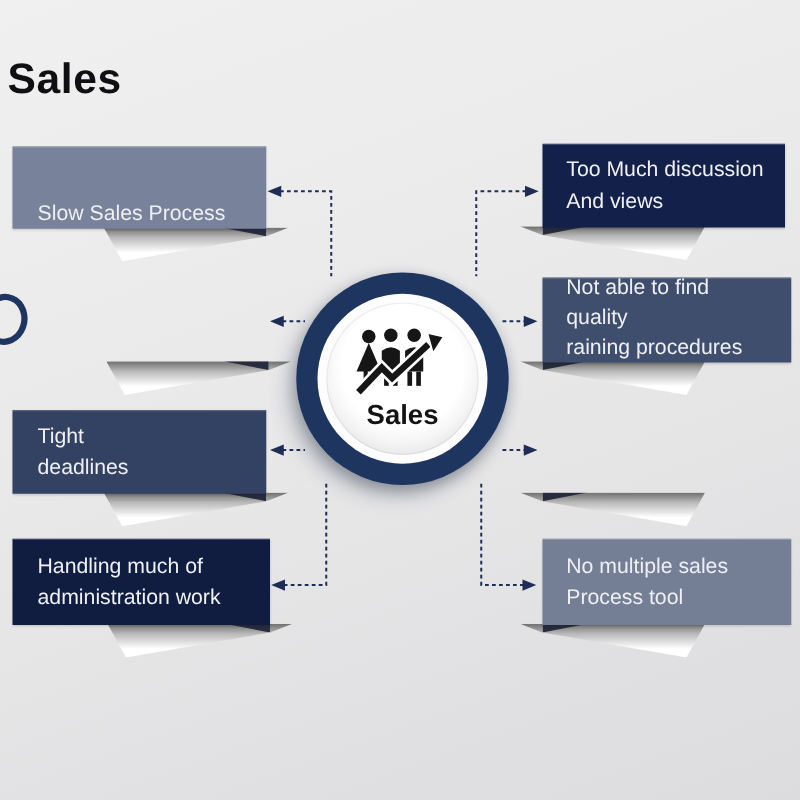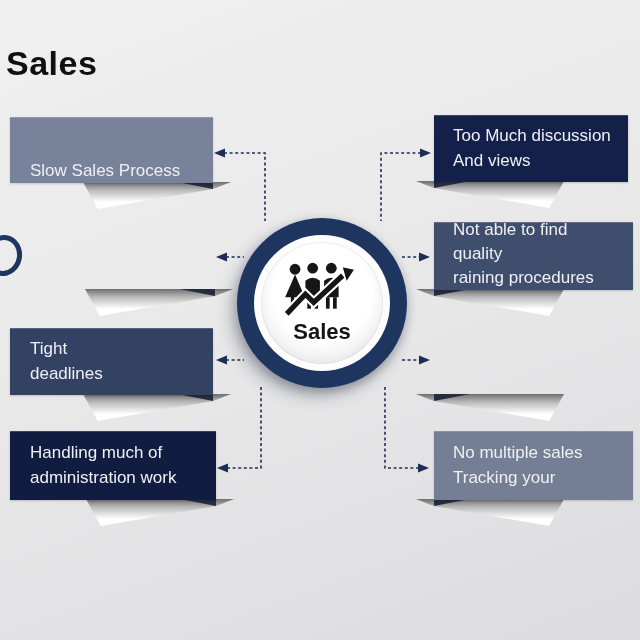--- a/index.html
+++ b/index.html
@@ -144,21 +144,21 @@
   <div class="pain-box rb1" style="background: rgb(19, 32, 74);">
     <span class="box-label">Too Much discussion
 And views</span>
   </div>
   <div class="pain-box rb2" style="background: rgb(64, 78, 110); align-items: flex-end;">
     <span class="box-label">Not able to find quality
 raining procedures</span>
   </div>
   <div class="pain-box rb4" style="background: rgb(116, 126, 149);">
     <span class="box-label">No multiple sales
-Tracking your</span>
+Process tool</span>
   </div>
 
   <div class="hub">
     <div class="hub-white"></div>
     <div class="hub-inner">
       <svg width="80" height="56" viewBox="0 0 72 54">
         <g fill="#161616">
           <circle cx="10" cy="7" r="5.2"></circle>
           <polygon points="10,12 19.5,34 0.5,34"></polygon>
           <rect x="6" y="33" width="3.2" height="11"></rect>

